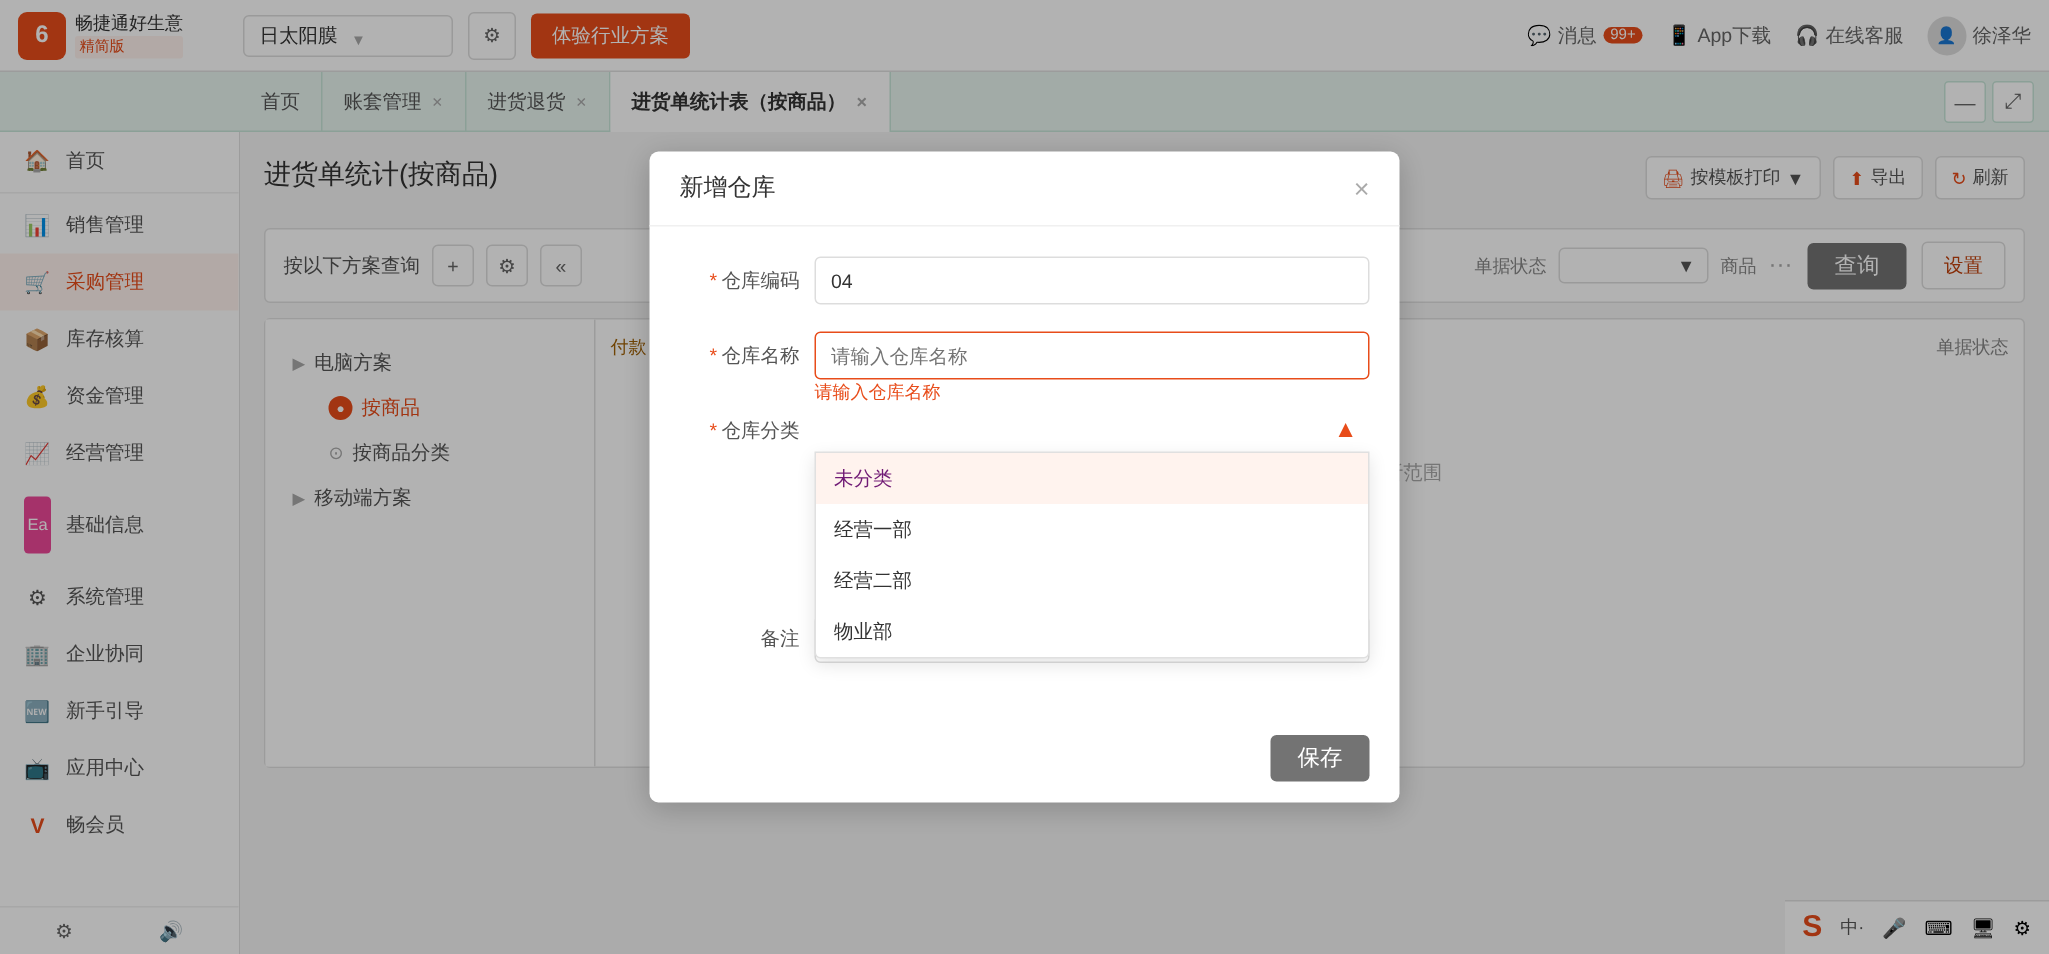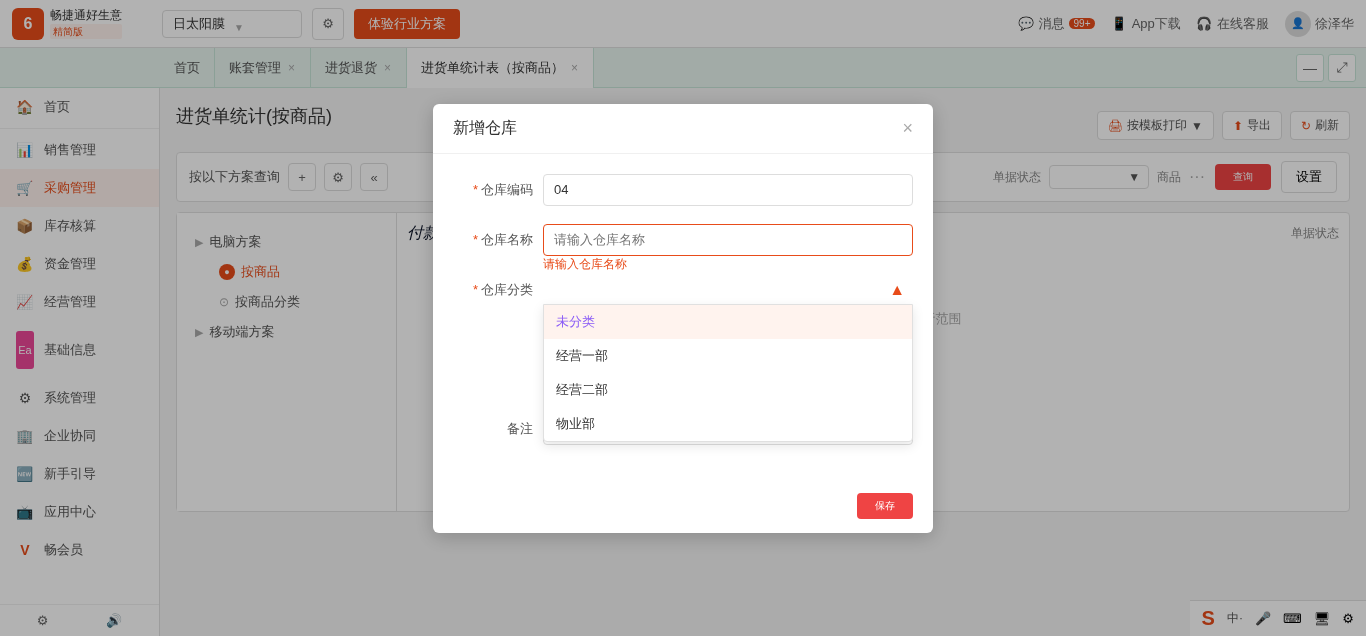--- a/index.html
+++ b/index.html
@@ -120,21 +120,21 @@
       gap: 6px;
       cursor: pointer;
       font-size: 13px;
       color: #555;
       border-right: 1px solid #c8e6d8;
       white-space: nowrap;
     }
     .tab.active {
       background: #fff;
       color: #333;
-      font-weight: 400;
+      font-weight: 700;
       align-items: center;
     }
     .tab-close {
       color: #aaa;
       font-size: 12px;
       cursor: pointer;
       padding: 1px;
       border-radius: 2px;
     }
     .tab-actions {
@@ -203,31 +203,31 @@
     .toolbar-btn {
       width: 28px; height: 28px;
       border: 1px solid #ddd;
       border-radius: 4px;
       background: #fff;
       cursor: pointer;
       display: flex; align-items: center; justify-content: center;
       color: #666;
     }
     .btn-primary {
-      background: #ef4444;
+      background: #737373;
       color: white;
       border: none;
       border-radius: 4px;
       padding: 6px 18px;
       cursor: pointer;
-      font-size: 10px;
+      font-size: 15px;
     }
     .btn-default {
       background: #fff;
-      color: #000000;
+      color: #c2410c;
       border: 1px solid #ddd;
       border-radius: 4px;
       padding: 6px 14px;
       cursor: pointer;
       font-size: 13px;
     }
 
     
     .tree-panel {
       padding: 4px 0;
@@ -359,21 +359,21 @@
       box-shadow: 0 4px 12px rgba(0,0,0,0.1);
       z-index: 200;
       margin-top: -2px;
     }
     .dropdown-item {
       padding: 8px 12px;
       cursor: pointer;
       font-size: 13px;
       color: #333;
     }
-    .dropdown-item.selected { background: #fff3ee; color: #8b5cf6; }
+    .dropdown-item.selected { background: #fff3ee; color: #701a75; }
 
     .modal-footer {
       display: flex;
       justify-content: flex-end;
       padding: 10px 20px 14px;
       gap: 10px;
       align-items: flex-end;
     }
 
     
@@ -564,21 +564,21 @@
 
     <div style="height:40px;"></div>
 
     <div style="display:flex;align-items:center;justify-content:space-around;padding:8px;border-top:1px solid #f0f0f0;position:sticky;bottom:0;background:#fff;">
       <span style="cursor:pointer;color:#666;">⚙</span>
       <span style="cursor:pointer;color:#666;">🔊</span>
     </div>
   </div>
 
   <div class="content">
-    <div style="display:flex;align-items:flex-end;margin-bottom:12px;gap:48px;">
+    <div style="display:flex;align-items:flex-start;margin-bottom:12px;gap:48px;">
       <div class="page-title">进货单统计(按商品)</div>
       <div class="page-toolbar" style="position:relative;top:auto;right:auto;margin-left:auto;display:flex;gap:8px;align-items:center;">
         <button class="page-toolbar-btn">
           <span style="color:#e84c1a;">🖨</span>
           <span>按模板打印</span>
           <span>▼</span>
         </button>
         <button class="page-toolbar-btn">
           <span style="color:#e84c1a;">⬆</span>
           <span>导出</span>
@@ -632,21 +632,21 @@
           </div>
           <div class="tree-item">
             <span class="tree-icon">▶</span>
             <span>移动端方案</span>
           </div>
         </div>
       </div>
 
       <div class="right-panel">
         <div style="display:flex;align-items:center;gap:8px;margin-bottom:8px;">
-          <span style="font-size:16px;color:#0f172a;font-style:italic;">付款</span>
+          <span style="font-size:12px;color:#a16207;">付款</span>
           <span style="margin-left:auto;font-size:12px;color:#888;">单据状态</span>
         </div>
         <div class="hint-area">
           <div style="margin-bottom:8px;font-size:13px;color:#aaa;">选择左侧的方案</div>
           <div style="font-size:13px;color:#aaa;">
             <span style="color:#e84c1a;">⊙</span>
             <span>用[过滤]条件来缩小分析范围</span>
           </div>
         </div>
       </div>

